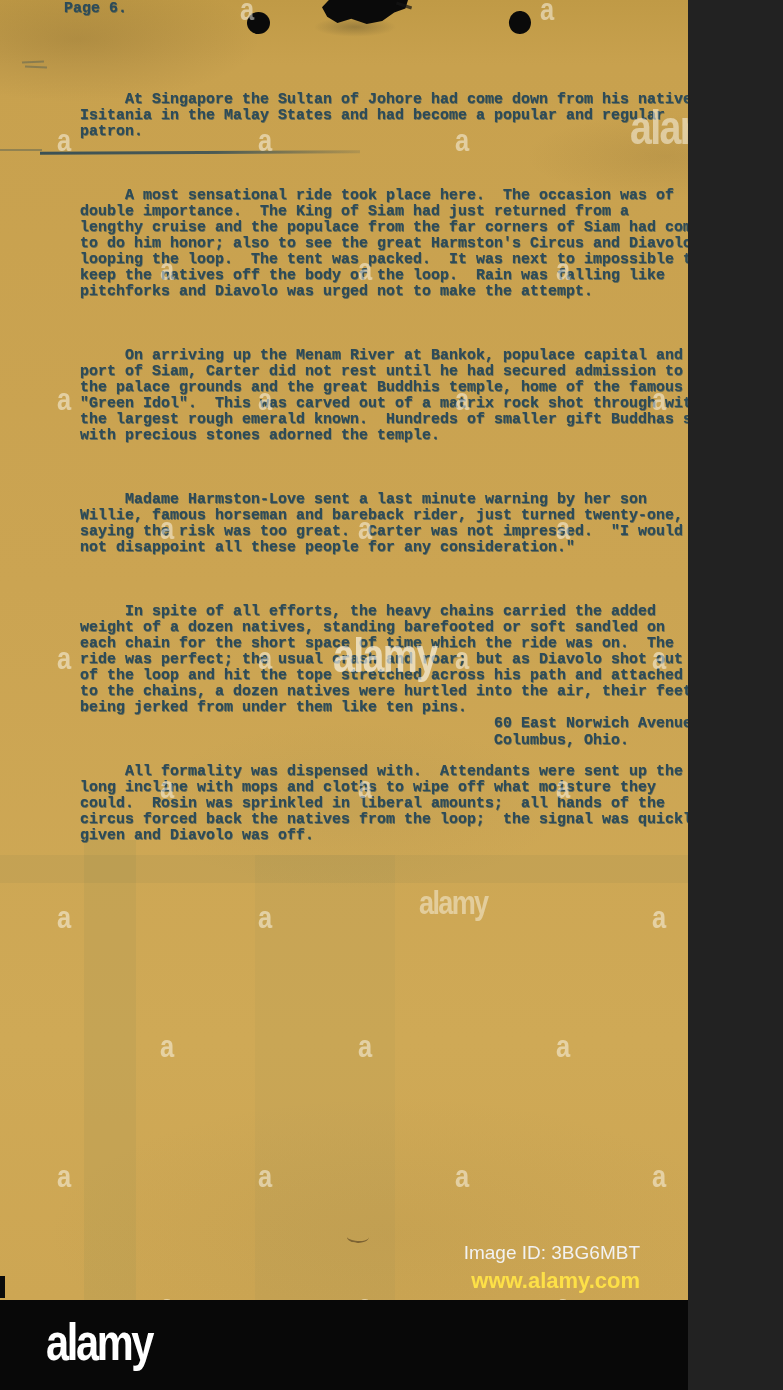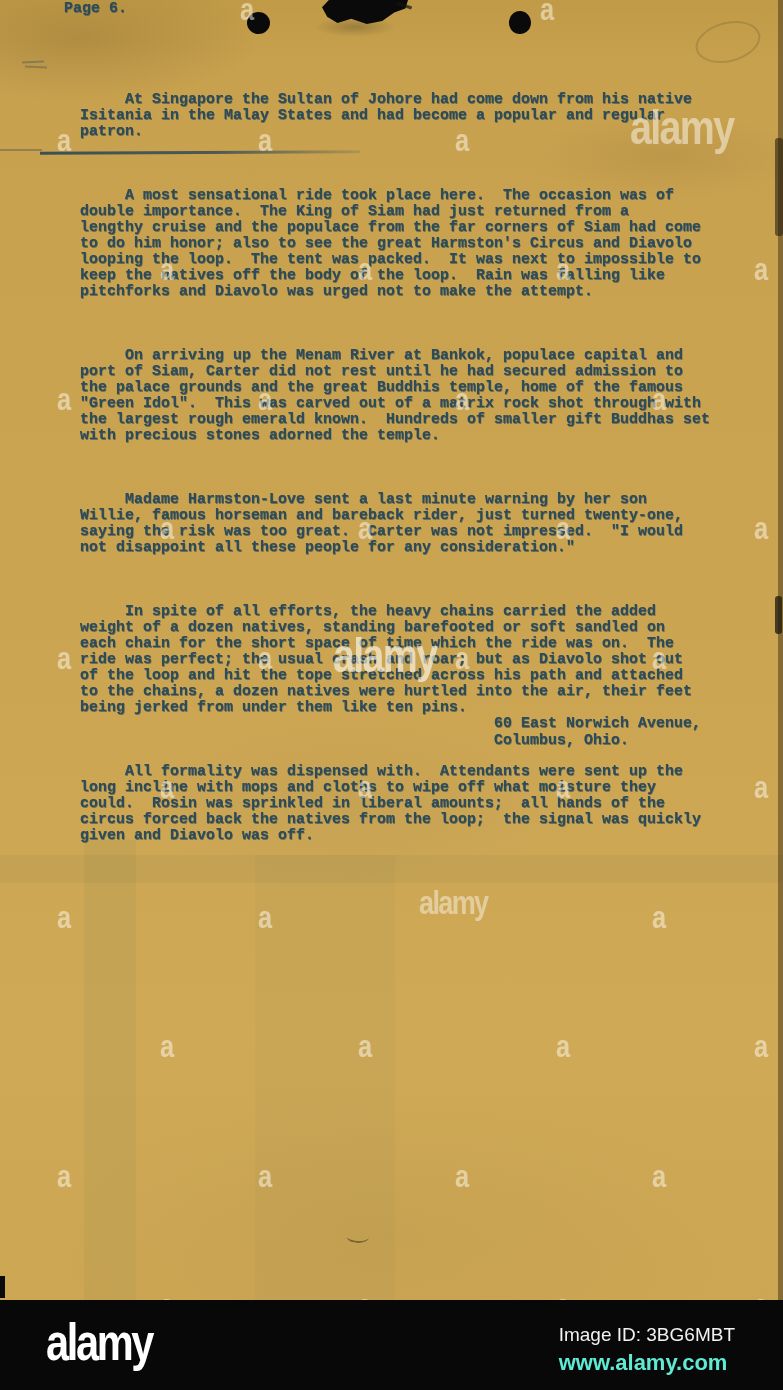--- a/index.html
+++ b/index.html
@@ -1,16 +1,16 @@
 <!DOCTYPE html>
 <html><head>
 <meta charset="utf-8">
 <style>
   html,body{margin:0;padding:0;background:#222;}
-  .canvas{position:relative;width:783px;height:1390px;overflow:hidden;
+  .canvas{position:relative;width:688px;height:1390px;overflow:hidden;
           font-family:"Liberation Mono","DejaVu Sans Mono",monospace;}
   
   .paper{position:absolute;left:0;top:0;width:783px;height:1300px;
          background:linear-gradient(180deg,#c09a46 0%,#c8a14e 5%,#cba452 45%,#cfa956 80%,#cda653 100%);}
   .stain-overlay{position:absolute;left:0;top:0;width:100%;height:100%;pointer-events:none;
          background:
            radial-gradient(ellipse 260px 90px at 10% 3%, rgba(90,70,30,.20), transparent 70%),
            radial-gradient(ellipse 200px 60px at 85% 12%, rgba(100,80,35,.12), transparent 70%),
            radial-gradient(ellipse 300px 120px at 45% 62%, rgba(135,125,75,.10), transparent 70%),
            radial-gradient(ellipse 500px 200px at 50% 95%, rgba(120,105,55,.08), transparent 70%);}
@@ -54,24 +54,24 @@
   .wm-a{font-size:31px;opacity:.5;}
   .wm-lg{font-size:48px;opacity:.5;}
   .wm-lg2{font-size:48px;opacity:.62;}
   .wm-sm{font-size:33px;opacity:.45;}
   
   .footer{position:absolute;left:0;top:1300px;width:783px;height:90px;background:#080808;
           font-family:"Liberation Sans","DejaVu Sans",sans-serif;color:#fff;}
   .alamy-logo{position:absolute;left:46px;top:1312px;font-size:52px;font-weight:bold;color:#fff;
           font-family:"Liberation Sans","DejaVu Sans",sans-serif;letter-spacing:-3px;
           transform:scaleX(.8);transform-origin:left top;}
-  .footer-right{position:absolute;right:48px;top:1324px;text-align:left;
+  .footer-right{position:absolute;right:48px;top:1242px;text-align:right;
           font-family:"Liberation Sans","DejaVu Sans",sans-serif;color:#f2f2f2;}
   .image-id{font-size:19px;font-weight:400;}
-  .alamy-url{font-size:22px;font-weight:bold;margin-top:4px;color:#5eead4;}
+  .alamy-url{font-size:22px;font-weight:bold;margin-top:4px;color:#fde047;}
 </style>
 </head>
 <body>
 
 <div class="canvas">
   <div class="paper">
     <div class="stain-overlay"></div>
     <div class="band-v1"></div>
     <div class="band-v2"></div>
     <div class="band-h1"></div>

